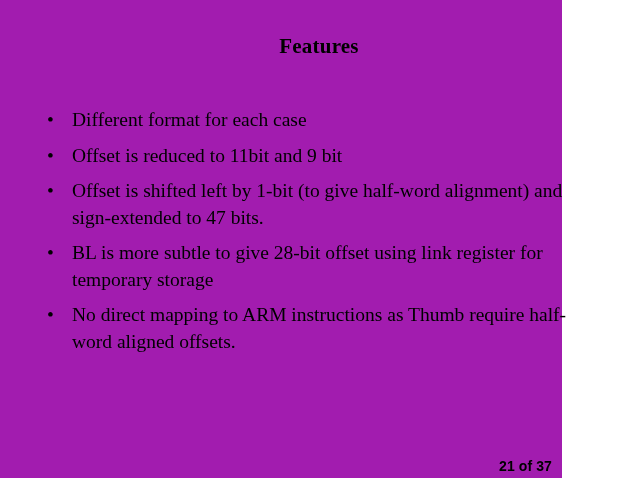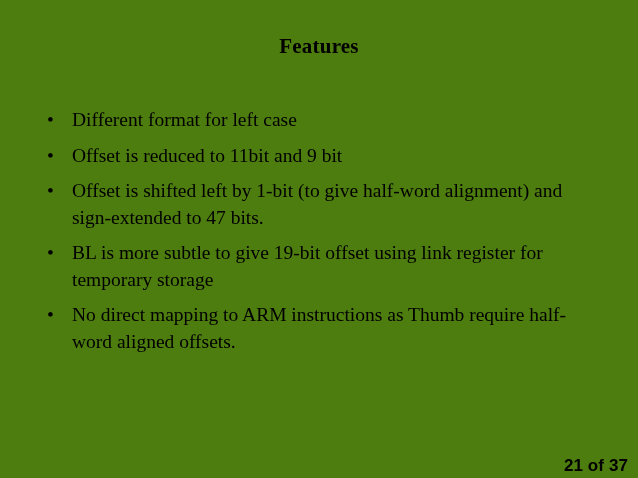--- a/index.html
+++ b/index.html
@@ -10,23 +10,23 @@
     width: 638px;
     height: 478px;
     background: #ffffff;
     font-family: "Liberation Serif", "DejaVu Serif", serif;
     color: #000000;
     overflow: hidden;
     position: relative;
   }
   .slide {
     position: relative;
-    width: 638px;
+    width: 562px;
     height: 478px;
-    background: #4d7c0f;
+    background: #a21caf;
     box-sizing: border-box;
     text-decoration: underline;
   }
   .slide-title {
     position: absolute;
     top: 34px;
     left: 0;
     width: 638px;
     text-align: center;
     font-family: "Liberation Serif", "DejaVu Serif", serif;
@@ -70,53 +70,53 @@
   }
   .bullet-text {
     display: block;
   }
   .page-footer {
     position: absolute;
     right: 10px;
     bottom: 5px;
     font-family: "Liberation Sans", "DejaVu Sans", sans-serif;
     font-weight: bold;
-    font-size: 17px;
+    font-size: 14px;
     line-height: 14px;
     color: #000000;
     letter-spacing: 0.1px;
   }
 </style>
 </head>
 <body>
 
 <div class="slide">
 
   <div class="slide-title">Features</div>
 
   <ul class="bullet-list">
 
     <li class="bullet-item">
       <span class="bullet-marker">•</span>
-      <span class="bullet-text">Different format for left case</span>
+      <span class="bullet-text">Different format for each case</span>
     </li>
 
     <li class="bullet-item">
       <span class="bullet-marker">•</span>
       <span class="bullet-text">Offset is reduced to 11bit and 9 bit</span>
     </li>
 
     <li class="bullet-item">
       <span class="bullet-marker">•</span>
       <span class="bullet-text">Offset is shifted left by 1-bit (to give half-word alignment) and sign-extended to 47 bits.</span>
     </li>
 
     <li class="bullet-item">
       <span class="bullet-marker">•</span>
-      <span class="bullet-text">BL is more subtle to give 19-bit offset using link register for temporary storage</span>
+      <span class="bullet-text">BL is more subtle to give 28-bit offset using link register for temporary storage</span>
     </li>
 
     <li class="bullet-item">
       <span class="bullet-marker">•</span>
       <span class="bullet-text">No direct mapping to ARM instructions as Thumb require half-word aligned offsets.</span>
     </li>
 
   </ul>
 
   <div class="page-footer">21 of 37</div>

